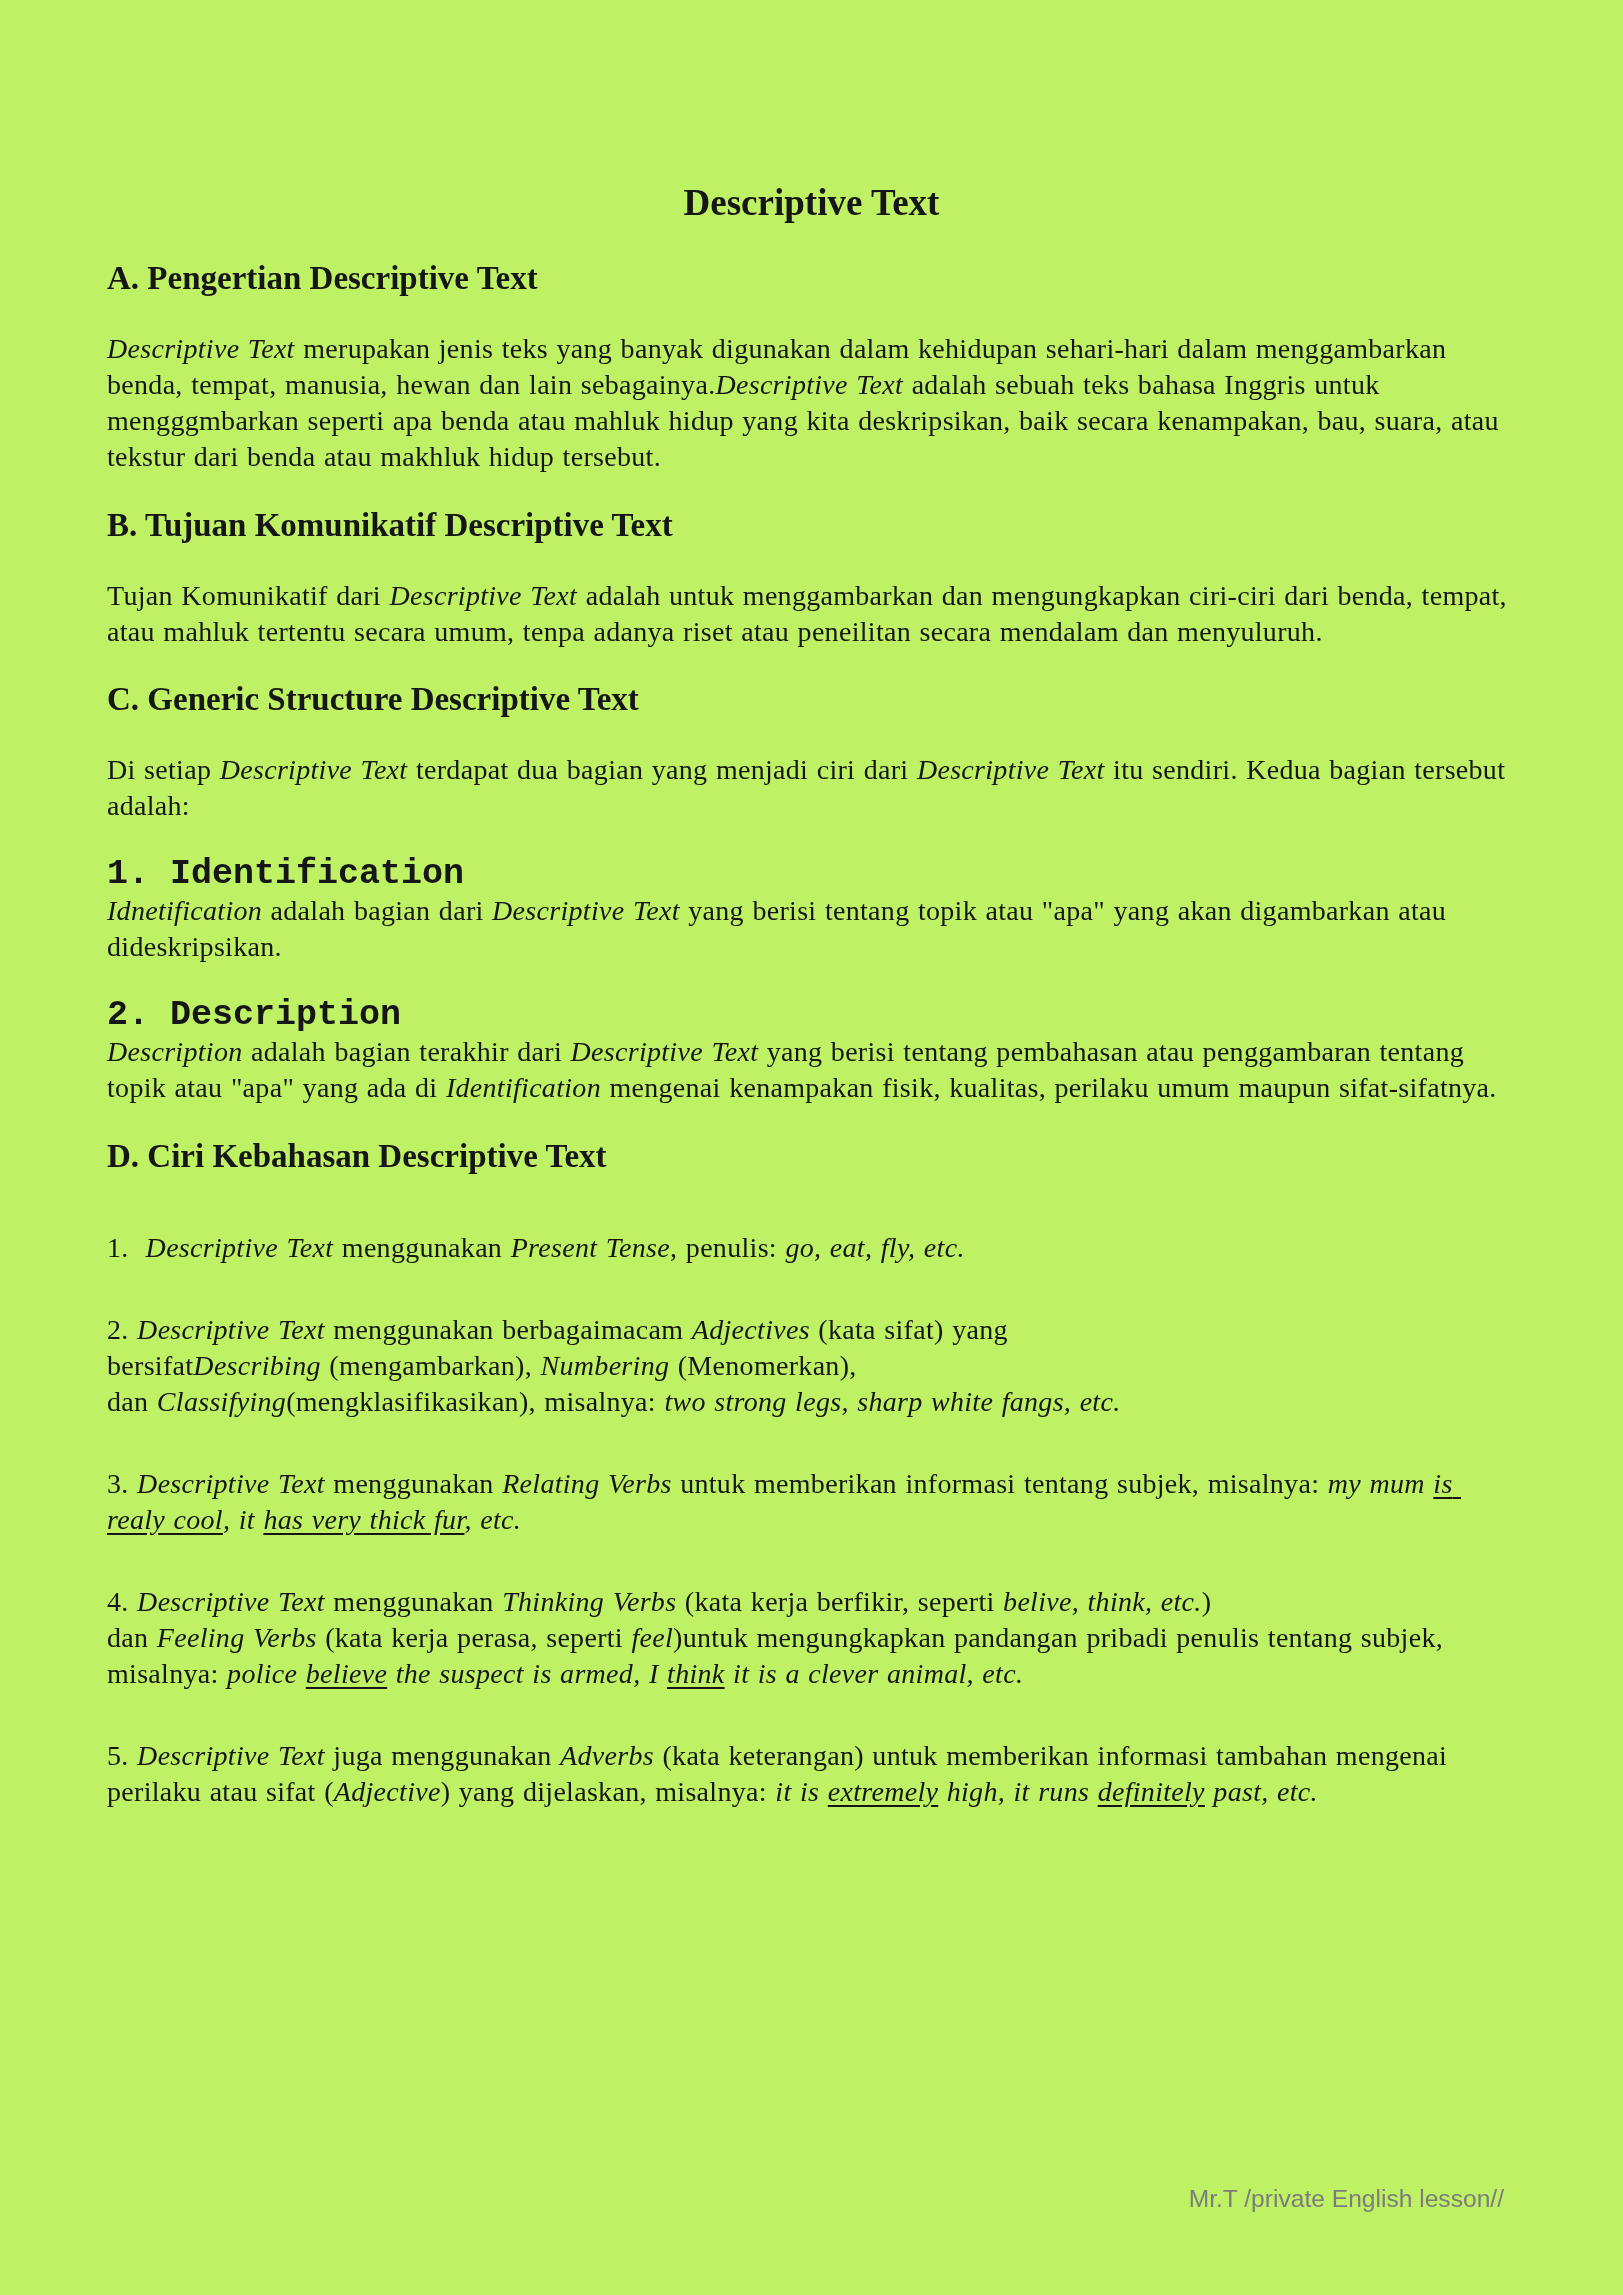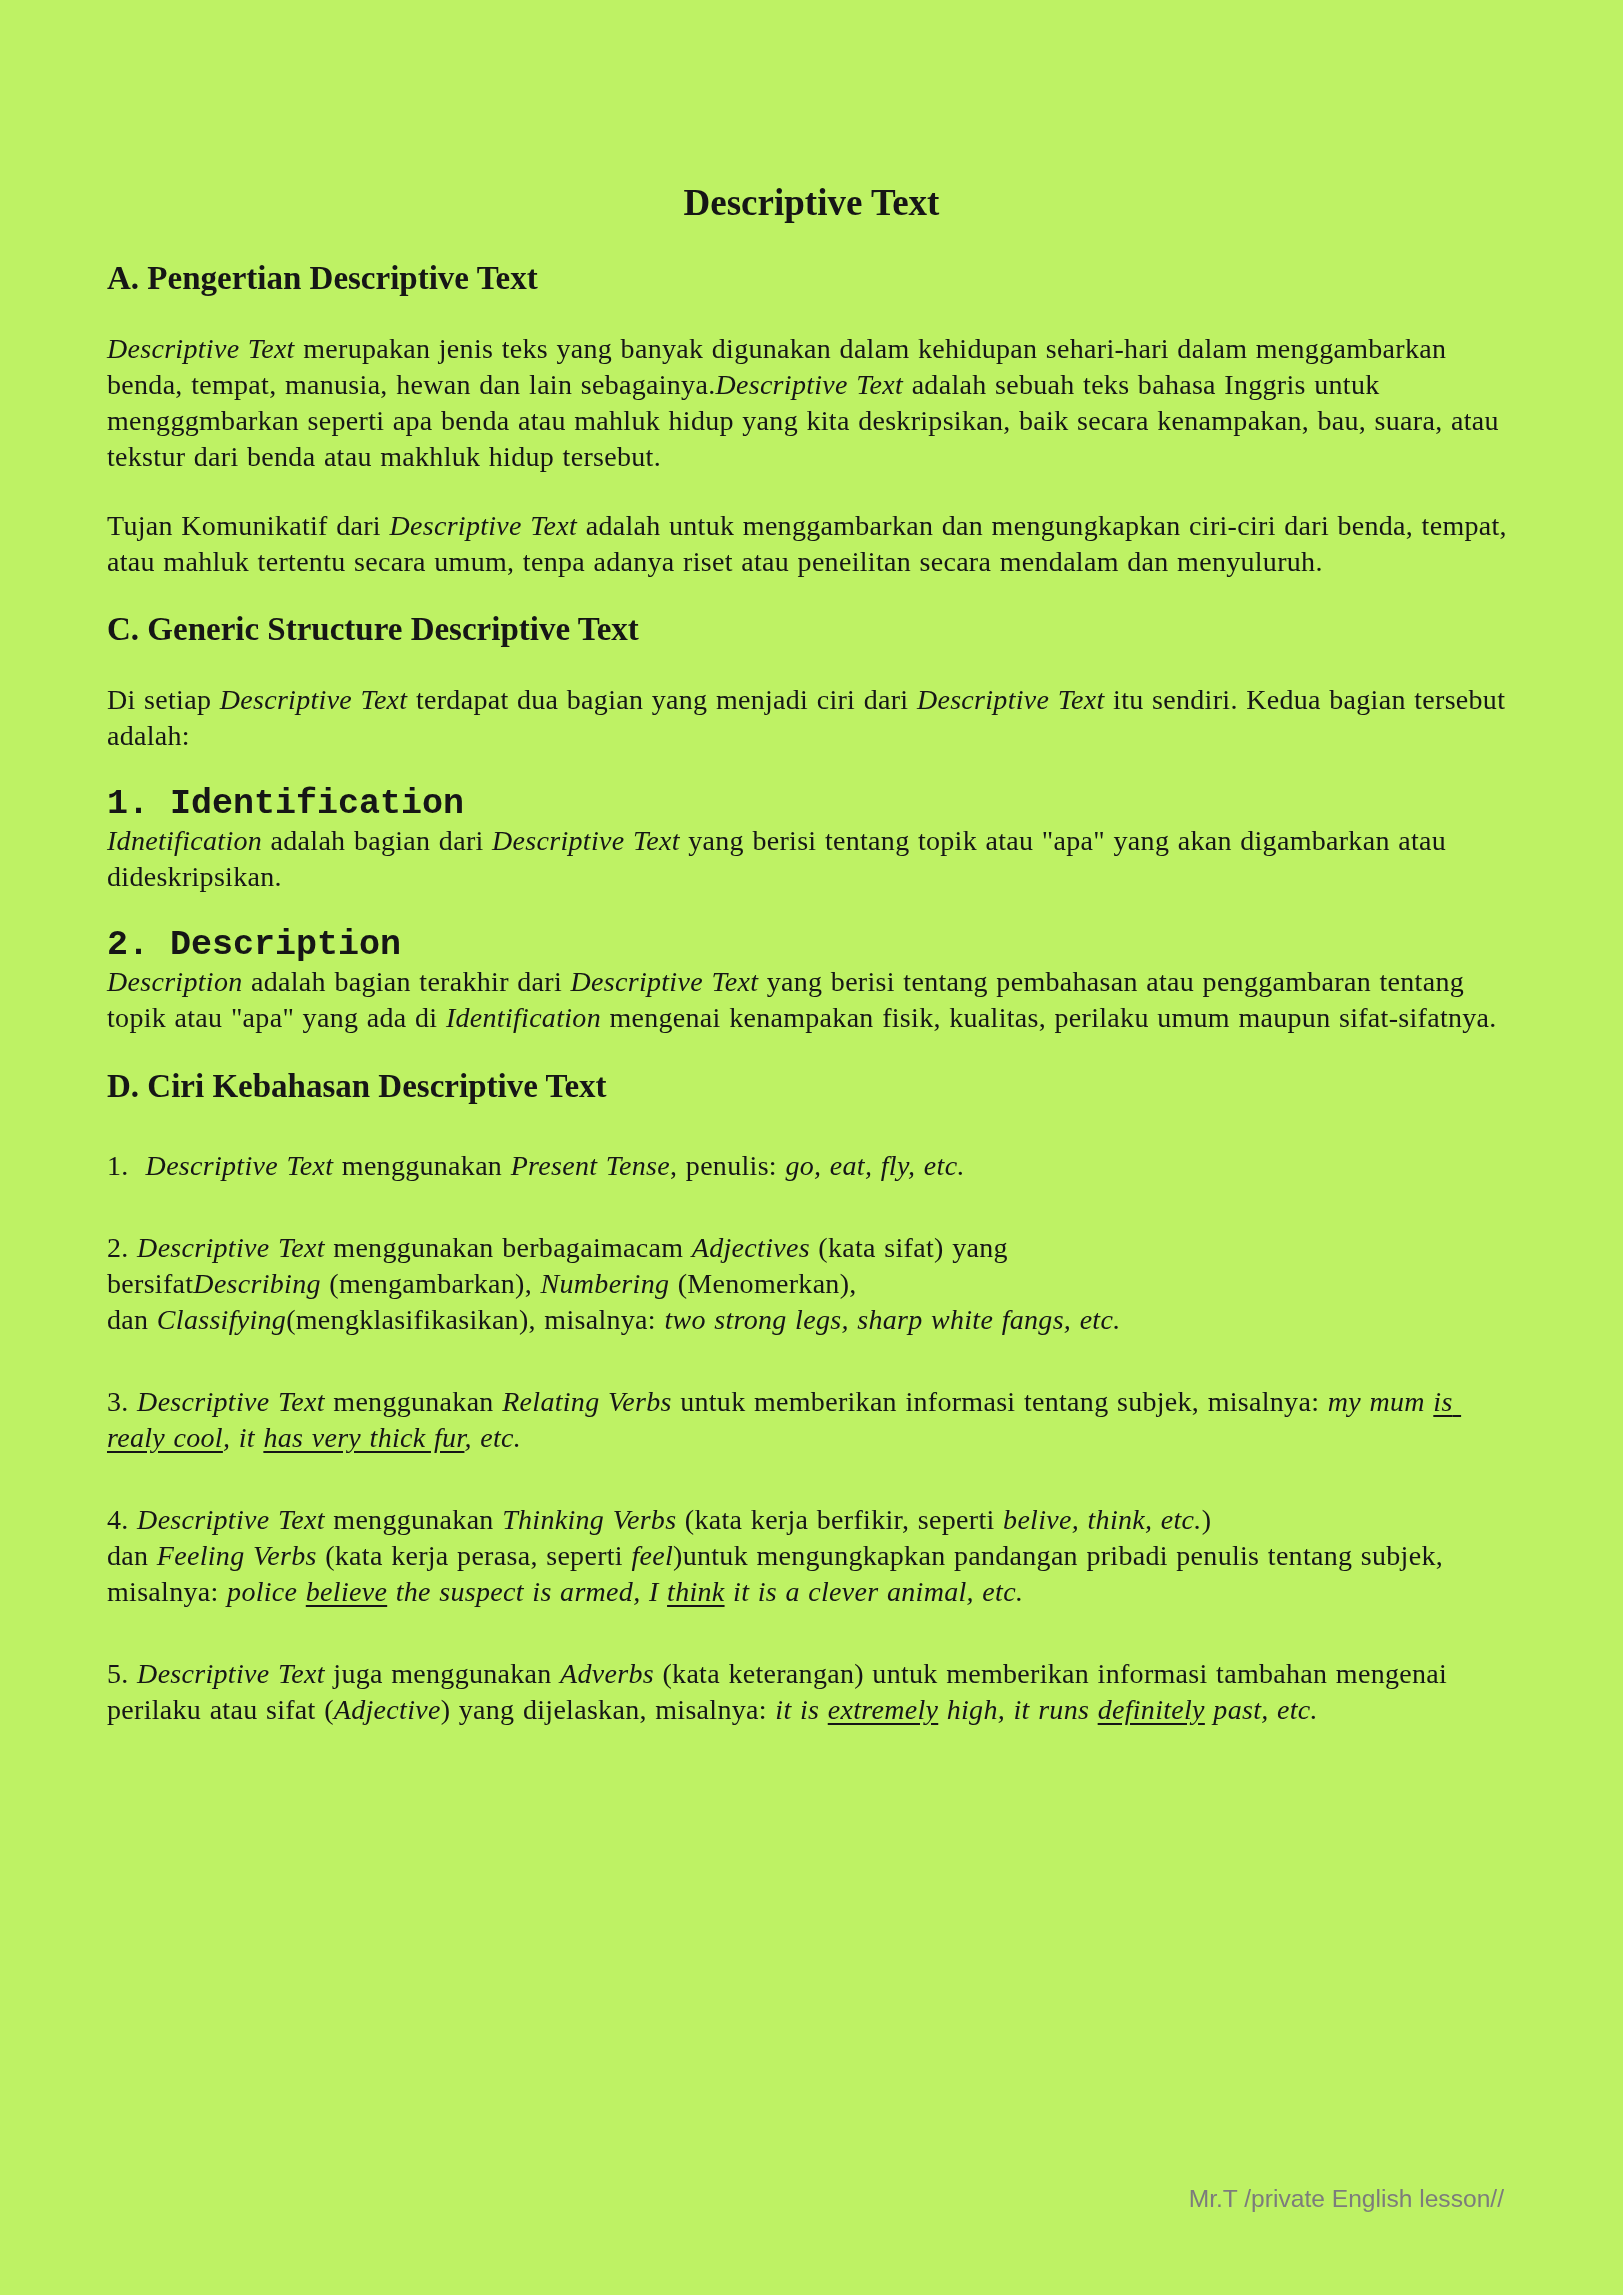--- a/index.html
+++ b/index.html
@@ -42,21 +42,21 @@
   }
   .para {
     font-family: "Liberation Serif", serif;
     font-size: 28px;
     line-height: 36px;
     letter-spacing: 0.3px;
     word-spacing: 1.2px;
     margin: 0 0 32.5px 0;
     white-space: pre-wrap;
   }
-  .heading-d { margin-bottom: 44px; }
+  .heading-d { margin-bottom: 56px; }
   .item { margin-bottom: 46px; }
   .item:last-child { margin-bottom: 0; }
   .run.i  { font-style: italic; }
   .run.iu { font-style: italic; text-decoration: underline; text-underline-offset: 4px; }
   .footer {
     position: absolute;
     right: 140px;
     top: 2185px;
     font-family: "Liberation Sans", sans-serif;
     font-size: 24.6px;
@@ -67,20 +67,21 @@
 <body>
 
 <div class="page">
   <div class="doc">
 
     <h1 class="title">Descriptive Text</h1>
 
     <h2 class="heading">A. Pengertian Descriptive Text</h2>
     <p class="para"><span class="run i">Descriptive Text</span><span class="run r"> merupakan jenis teks yang banyak digunakan dalam kehidupan sehari-hari dalam menggambarkan benda, tempat, manusia, hewan dan lain sebagainya.</span><span class="run i">Descriptive Text</span><span class="run r"> adalah sebuah teks bahasa Inggris untuk mengggmbarkan seperti apa benda atau mahluk hidup yang kita deskripsikan, baik secara kenampakan, bau, suara, atau tekstur dari benda atau makhluk hidup tersebut.</span></p>
 
+    <h2 class="heading">B. Tujuan Komunikatif Descriptive Text</h2>
     <p class="para"><span class="run r">Tujan Komunikatif dari </span><span class="run i">Descriptive Text</span><span class="run r"> adalah untuk menggambarkan dan mengungkapkan ciri-ciri dari benda, tempat, atau mahluk tertentu secara umum, tenpa adanya riset atau peneilitan secara mendalam dan menyuluruh.</span></p>
 
     <h2 class="heading">C. Generic Structure Descriptive Text</h2>
     <p class="para"><span class="run r">Di setiap </span><span class="run i">Descriptive Text</span><span class="run r"> terdapat dua bagian yang menjadi ciri dari </span><span class="run i">Descriptive Text</span><span class="run r"> itu sendiri. Kedua bagian tersebut adalah:</span></p>
 
     <h3 class="subheading">1. Identification</h3>
     <p class="para"><span class="run i">Idnetification</span><span class="run r"> adalah bagian dari </span><span class="run i">Descriptive Text</span><span class="run r"> yang berisi tentang topik atau "apa" yang akan digambarkan atau dideskripsikan.</span></p>
 
     <h3 class="subheading">2. Description</h3>
     <p class="para"><span class="run i">Description</span><span class="run r"> adalah bagian terakhir dari </span><span class="run i">Descriptive Text</span><span class="run r"> yang berisi tentang pembahasan atau penggambaran tentang topik atau "apa" yang ada di </span><span class="run i">Identification</span><span class="run r"> mengenai kenampakan fisik, kualitas, perilaku umum maupun sifat-sifatnya.</span></p>

